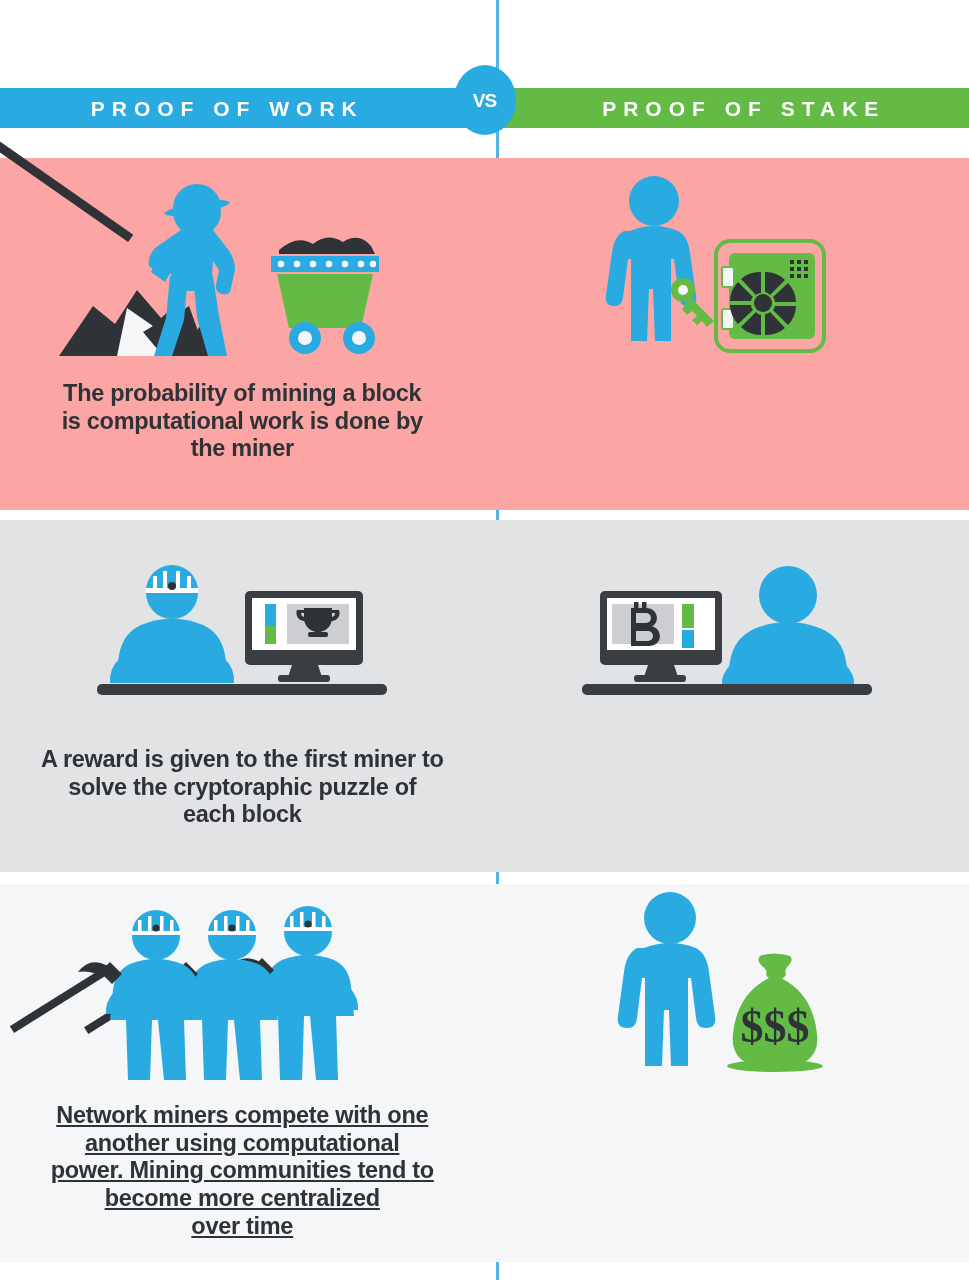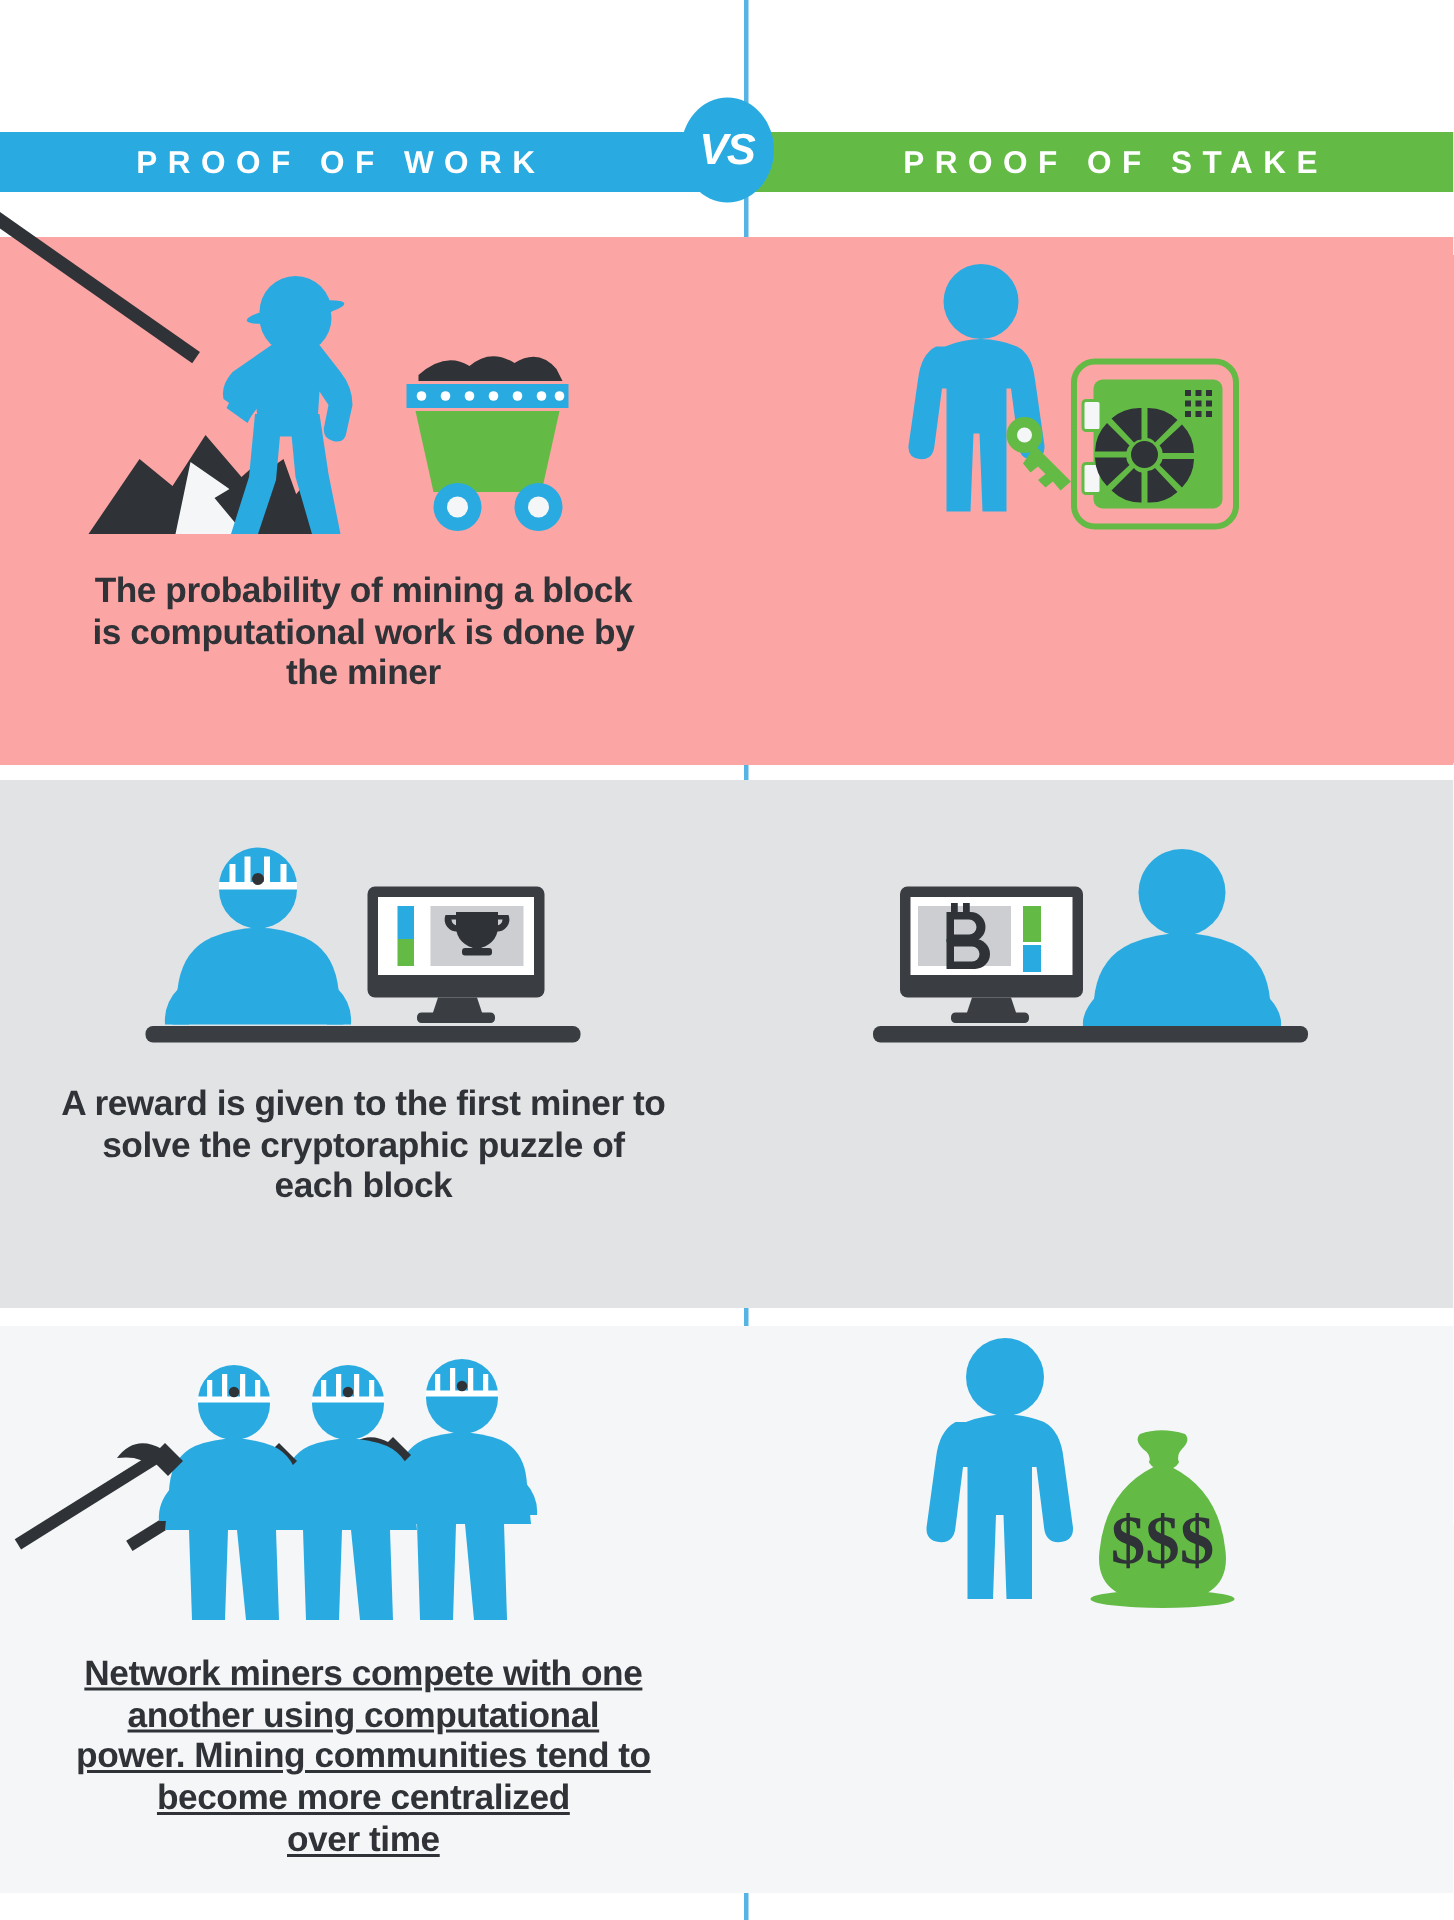--- a/index.html
+++ b/index.html
@@ -55,23 +55,22 @@
     width:62px; height:70px;
     border-radius:50%;
     background:#29abe2;
     display:flex;
     align-items:center;
     justify-content:center;
     z-index:4;
   }
   .vs-text {
     color:#ffffff;
-    font-size:29px;
+    font-size:19px;
     font-weight:bold;
-    font-style:italic;
     letter-spacing:-1px;
     line-height:1;
   }
 
   
   .row {
     position:absolute;
     left:0;
     width:969px;
     display:flex;
@@ -102,21 +101,21 @@
     text-align:center;
     color:#2f3236;
     font-size:23.5px;
     font-weight:bold;
     line-height:1.18;
     letter-spacing:-0.3px;
     white-space:pre-line;
     padding:0 18px;
   }
   .row-1 .caption { margin-top:22px; }
-  .row-2 .caption { margin-top:24px; }
+  .row-2 .caption { margin-top:48px; }
   .row-3 .caption { margin-top:22px;text-decoration:underline; }
 
   svg { display:block; overflow:visible; }
 </style>
 </head>
 <body>
 
 <div class="page">
 
   <div class="divider"></div>

